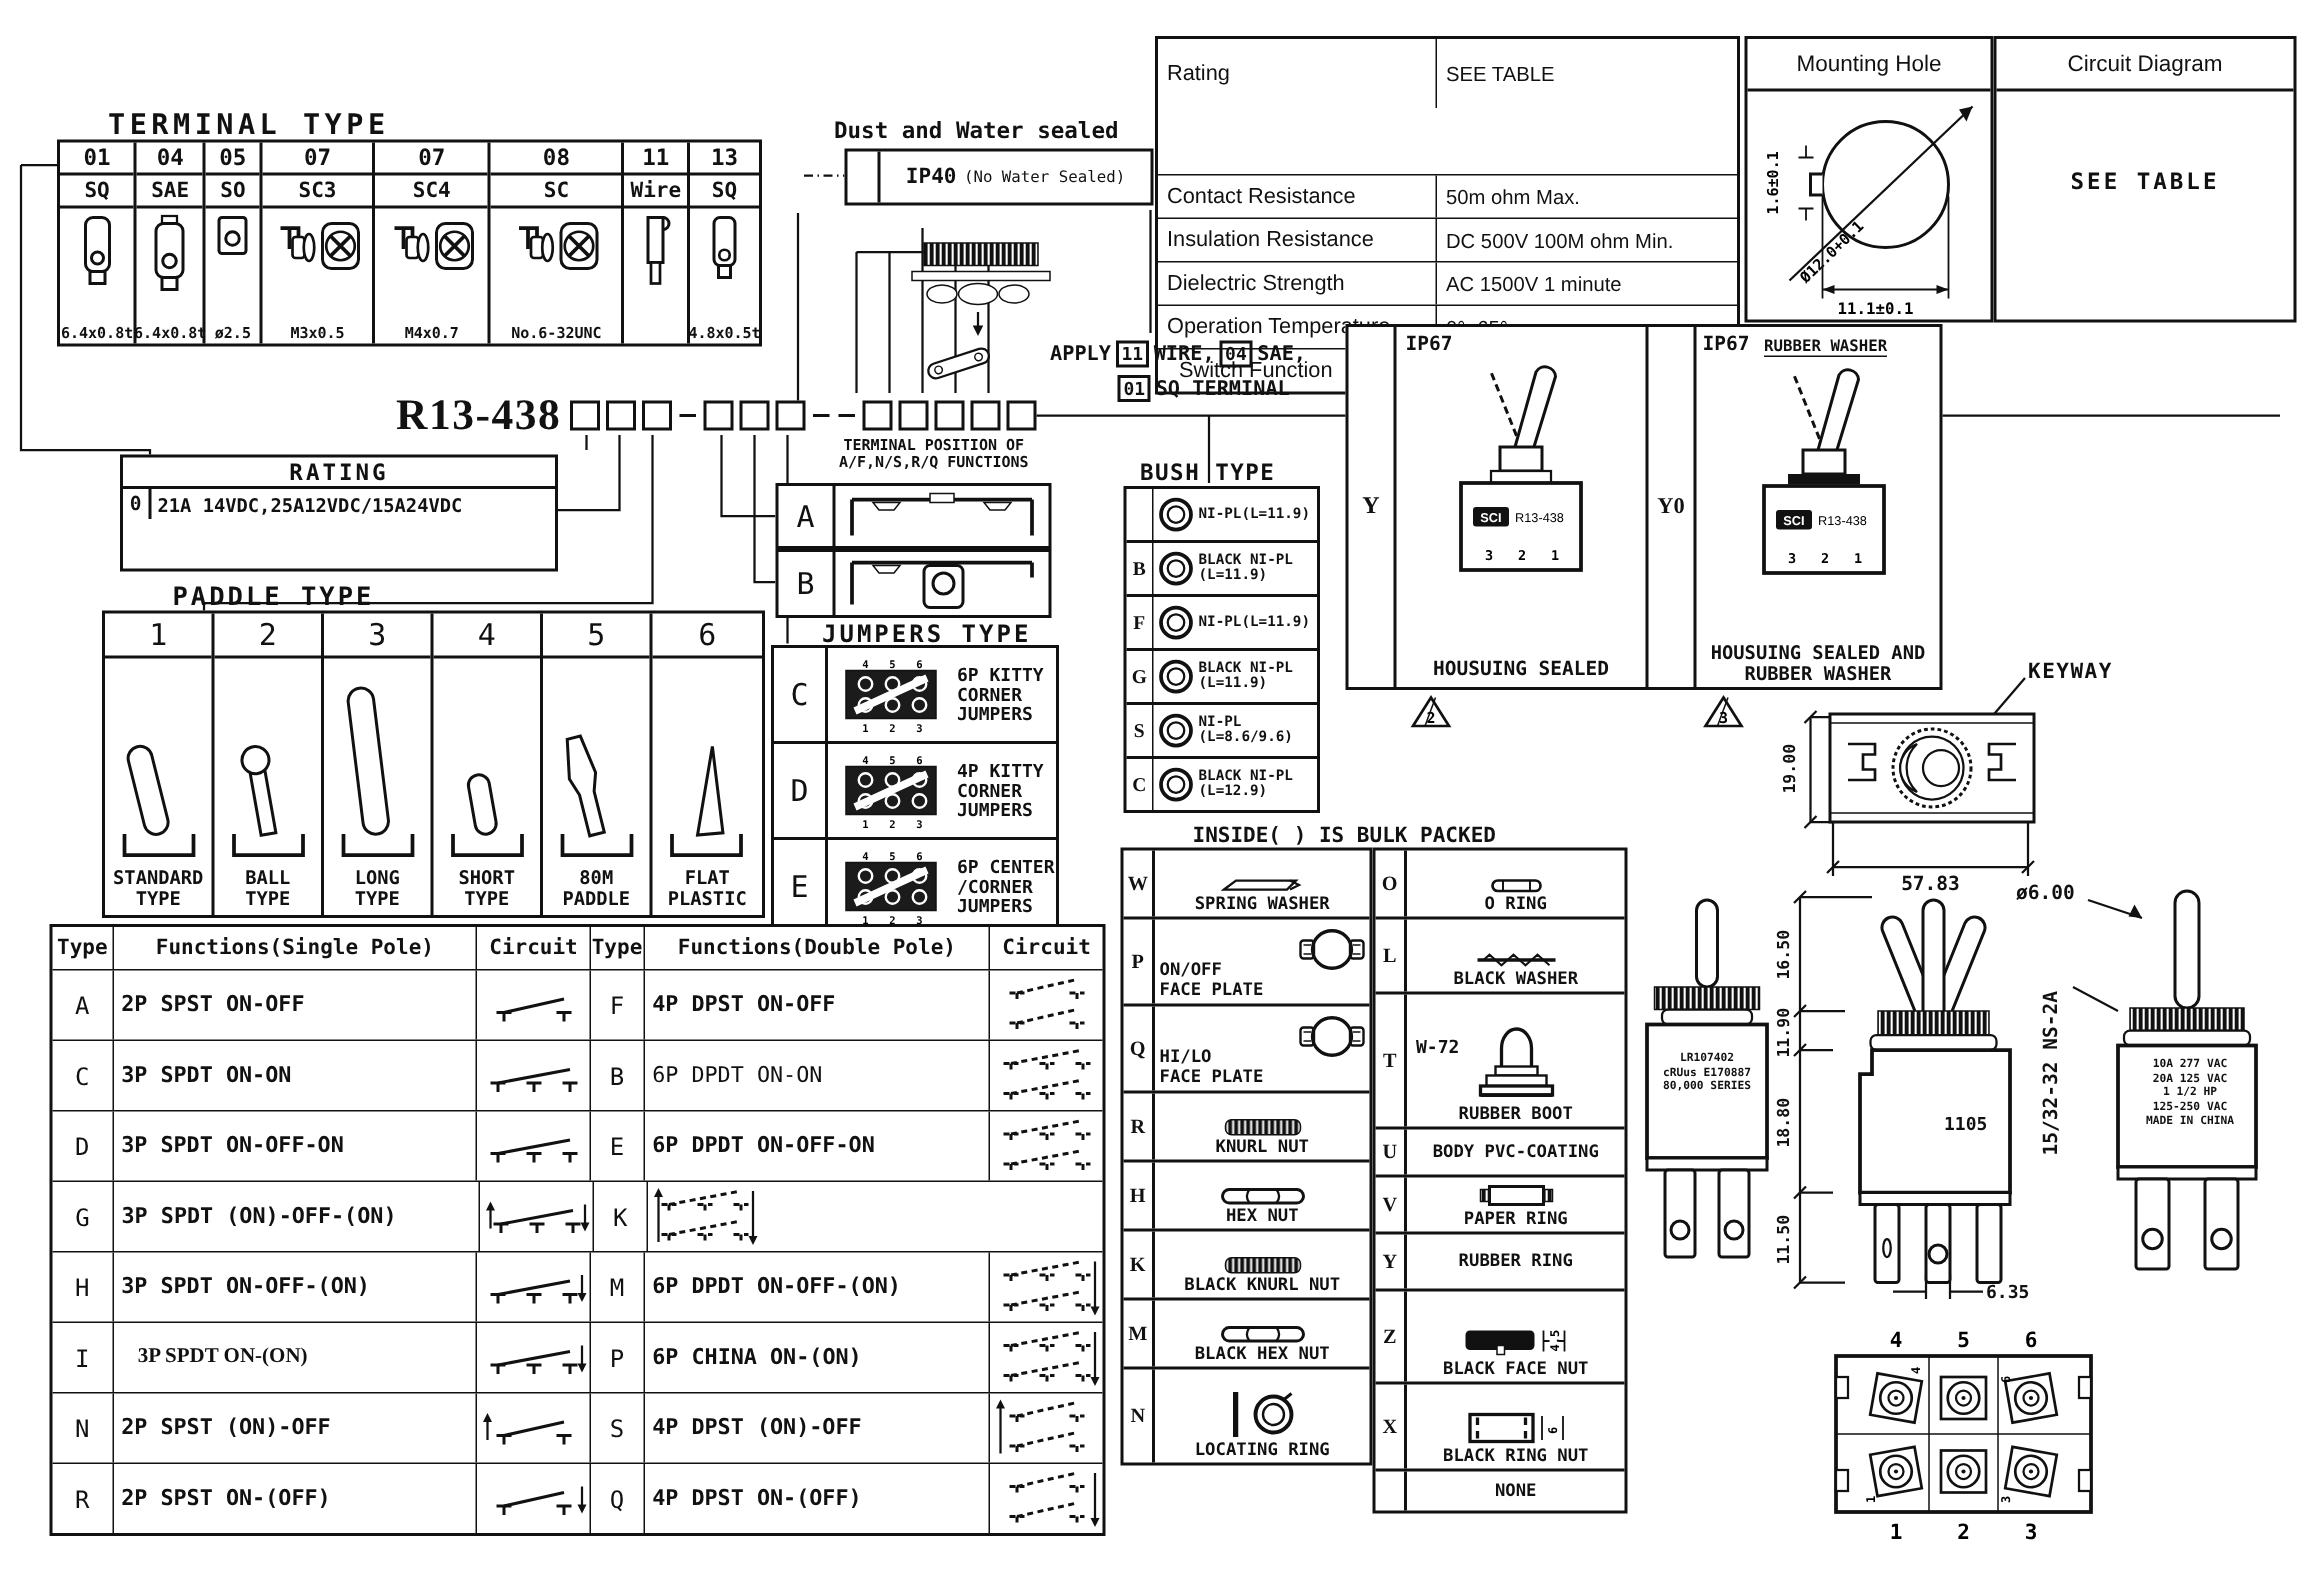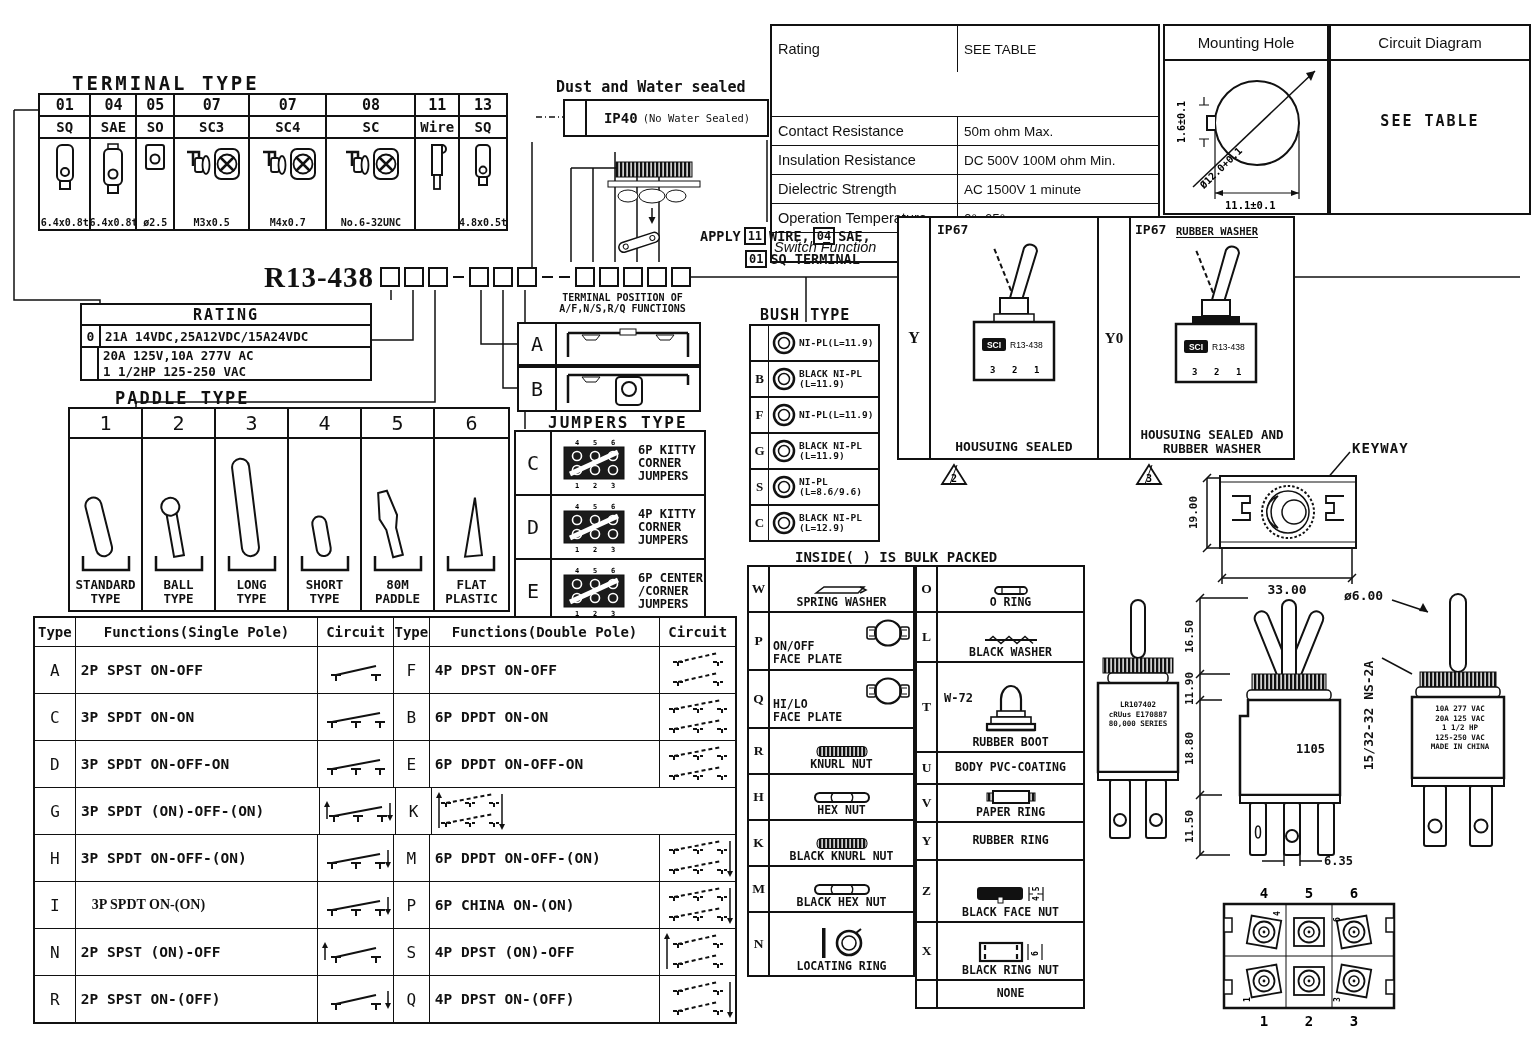--- a/index.html
+++ b/index.html
@@ -237,21 +237,21 @@
       </div>
       <div class="row" style="height: 28px; border-top: 1.5px solid rgb(17, 17, 17);">
         <div class="cell" style="width: 186px; border-right: 1.5px solid rgb(17, 17, 17); font-size: 14.5px; display: flex; align-items: center; padding-left: 6px;">Dielectric Strength</div>
         <div class="cell" style="flex: 1 1 0%; font-size: 13.5px; display: flex; align-items: center; padding-left: 6px;">AC 1500V 1 minute</div>
       </div>
       <div class="row" style="height: 28px; border-top: 1.5px solid rgb(17, 17, 17);">
         <div class="cell" style="width: 186px; border-right: 1.5px solid rgb(17, 17, 17); font-size: 14.5px; display: flex; align-items: center; padding-left: 6px;">Operation Temperature</div>
         <div class="cell" style="flex: 1 1 0%; font-size: 13.5px; display: flex; align-items: center; padding-left: 6px;">0°~65°</div>
       </div>
       <div class="row" style="height: 28px; border-top: 1.5px solid rgb(17, 17, 17);">
-        <div class="cell" style="width: 153px; border-right: 1.5px solid rgb(17, 17, 17); font-size: 14.5px; display: flex; align-items: center; padding-left: 2px; font-style: italic;">Switch Function</div>
+        <div class="cell" style="width: 153px; border-right: 1.5px solid rgb(17, 17, 17); font-size: 14.5px; display: flex; align-items: center; padding-left: 14px;">Switch Function</div>
         <div class="cell" style="flex: 1 1 0%; font-size: 13.5px; display: flex; align-items: center; padding-left: 6px;">SEE TABLE</div>
       </div>
     </div>
 
   <div class="box sans" style="left:1163px;top:24px;width:166px;height:191px">
     <div class="ctr" style="height:33px;border-bottom:2px solid #111;font-size:15px">Mounting Hole</div>
     <svg width="162" height="152">
       <circle cx="92" cy="62" r="42" fill="none" stroke="#111" stroke-width="2"></circle>
       <path d="M50,55 h-8 v14 h8" fill="#fff" stroke="#111" stroke-width="2"></path>
       <line x1="28" y1="126" x2="150" y2="10" stroke="#111" stroke-width="1.5"></line>
@@ -277,27 +277,20 @@
     <span class="pnbox"></span><span class="pnbox"></span><span class="pnbox"></span>
     <span class="dash"></span><span class="dash"></span>
     <span class="pnbox"></span><span class="pnbox"></span><span class="pnbox"></span><span class="pnbox"></span><span class="pnbox"></span>
   </div>
 
   <div class="box" style="left:80px;top:303px;width:292px;height:78px">
     <div class="ctr b" style="height:19px;font-size:15px;letter-spacing:2px">RATING</div>
     <div class="row" style="border-top:2px solid #111;height:20px">
       <div class="ctr b" style="width:17px;border-right:2px solid #111;font-size:13px">0</div>
       <div class="ctr b" style="flex:1;font-size:12.5px;justify-content:flex-start;padding-left:4px">21A 14VDC,25A12VDC/15A24VDC</div>
-    </div>
-    <div class="row" style="border-top:2px solid #111;height:33px">
-      <div class="cell" style="width:17px;border-right:2px solid #111"></div>
-      <div style="flex:1;padding-left:4px">
-        <div class="b" style="font-size:12.5px;line-height:16px">20A 125V,10A 277V AC</div>
-        <div class="b" style="font-size:12.5px;line-height:16px">1 1/2HP 125-250 VAC</div>
-      </div>
     </div>
   </div>
 
   <div class="t b" style="left:115px;top:388px;font-size:17px;letter-spacing:2px">PADDLE TYPE</div>
   <div class="box" id="paddle-table" style="left:68px;top:407px;width:442px;height:205px;display:flex">
       <div style="width: 73.6667px; display: flex; flex-direction: column; box-sizing: border-box; border-right: 2px solid rgb(17, 17, 17);">
         <div class="ctr" style="height: 28px; border-bottom: 2px solid rgb(17, 17, 17); font-size: 20px;">1</div>
         <div style="flex: 1 1 0%; display: flex; align-items: flex-end; justify-content: center;">
           <div>
             <svg width="70" height="122">
@@ -646,21 +639,21 @@
     <line x1="2" y1="10" x2="138" y2="10" stroke="#111" stroke-width="1"></line>
     <line x1="2" y1="70" x2="138" y2="70" stroke="#111" stroke-width="1"></line>
     <path d="M14,24 h18 v7 h-8 v10 h8 v7 h-18" fill="none" stroke="#111" stroke-width="1.8"></path>
     <path d="M126,24 h-18 v7 h8 v10 h-8 v7 h18" fill="none" stroke="#111" stroke-width="1.8"></path>
     <circle cx="70" cy="40" r="26" fill="#fff" stroke="#111" stroke-width="2" stroke-dasharray="2.5 2"></circle>
     <circle cx="70" cy="40" r="21" fill="#fff" stroke="#111" stroke-width="1.5"></circle>
     <path d="M60,24 a17,17 0 0 0 0,32 a22,22 0 0 1 0,-32 z" fill="#fff" stroke="#111" stroke-width="1.5"></path>
     <circle cx="76" cy="40" r="12" fill="none" stroke="#111" stroke-width="1.5"></circle>
   </svg>
   <div class="vdim" style="left:1168px;top:506px;width:50px">19.00</div>
-  <div class="t b ctr" style="left:1252px;top:582px;width:70px;font-size:13px">33.00</div>
+  <div class="t b ctr" style="left:1252px;top:582px;width:70px;font-size:13px">57.83</div>
 
   <div class="box" id="functions-table" style="left:33px;top:616px;width:704px">
       <div class="row" style="height: 28px;">
         <div class="ctr b" style="width: 40px; box-sizing: border-box; font-size: 14px;">Type</div>
         <div class="ctr b" style="width: 244px; box-sizing: border-box; font-size: 14px; border-left: 1.5px solid rgb(17, 17, 17);">Functions(Single Pole)</div>
         <div class="ctr b" style="width: 76px; box-sizing: border-box; font-size: 14px; border-left: 1.5px solid rgb(17, 17, 17);">Circuit</div>
         <div class="ctr b" style="width: 36px; box-sizing: border-box; font-size: 14px; border-left: 1.5px solid rgb(17, 17, 17);">Type</div>
         <div class="ctr b" style="width: 232px; box-sizing: border-box; font-size: 14px; border-left: 1.5px solid rgb(17, 17, 17);">Functions(Double Pole)</div>
         <div class="ctr b" style="width: 76px; box-sizing: border-box; font-size: 14px; border-left: 1.5px solid rgb(17, 17, 17);">Circuit</div>
       </div>
@@ -707,21 +700,21 @@
               <line x1="7" y1="18" x2="17" y2="18" stroke="#111" stroke-width="2"></line>
               <line x1="36" y1="18" x2="36" y2="24" stroke="#111" stroke-width="2"></line>
               <line x1="31" y1="18" x2="41" y2="18" stroke="#111" stroke-width="2"></line>
               <line x1="60" y1="18" x2="60" y2="24" stroke="#111" stroke-width="2"></line>
               <line x1="55" y1="18" x2="65" y2="18" stroke="#111" stroke-width="2"></line>
               <line x1="12" y1="18" x2="60" y2="9" stroke="#111" stroke-width="2"></line>
             </svg>
           </div>
         </div>
         <div class="ctr" style="width: 36px; box-sizing: border-box; display: flex; align-items: center; border-left: 1.5px solid rgb(17, 17, 17); font-size: 16px;">B</div>
-        <div style="width: 232px; box-sizing: border-box; display: flex; align-items: center; border-left: 1.5px solid rgb(17, 17, 17); font-size: 14.5px; font-weight: bold; padding-left: 5px; white-space: nowrap;">6P DPDT ON-ON</div>
+        <div style="width: 232px; box-sizing: border-box; display: flex; align-items: center; border-left: 1.5px solid rgb(17, 17, 17); font-size: 14.5px; font-weight: normal; padding-left: 5px; white-space: nowrap;">6P DPDT ON-ON</div>
         <div class="ctr" style="width: 76px; box-sizing: border-box; display: flex; align-items: center; border-left: 1.5px solid rgb(17, 17, 17);">
           <div>
             <svg width="72" height="44">
               <line x1="12" y1="14" x2="12" y2="20" stroke="#111" stroke-width="2" stroke-dasharray="4 3"></line>
               <line x1="7" y1="14" x2="17" y2="14" stroke="#111" stroke-width="2" stroke-dasharray="4 3"></line>
               <line x1="36" y1="14" x2="36" y2="20" stroke="#111" stroke-width="2" stroke-dasharray="4 3"></line>
               <line x1="31" y1="14" x2="41" y2="14" stroke="#111" stroke-width="2" stroke-dasharray="4 3"></line>
               <line x1="60" y1="14" x2="60" y2="20" stroke="#111" stroke-width="2" stroke-dasharray="4 3"></line>
               <line x1="55" y1="14" x2="65" y2="14" stroke="#111" stroke-width="2" stroke-dasharray="4 3"></line>
               <line x1="12" y1="14" x2="60" y2="5" stroke="#111" stroke-width="2" stroke-dasharray="4 3"></line>

